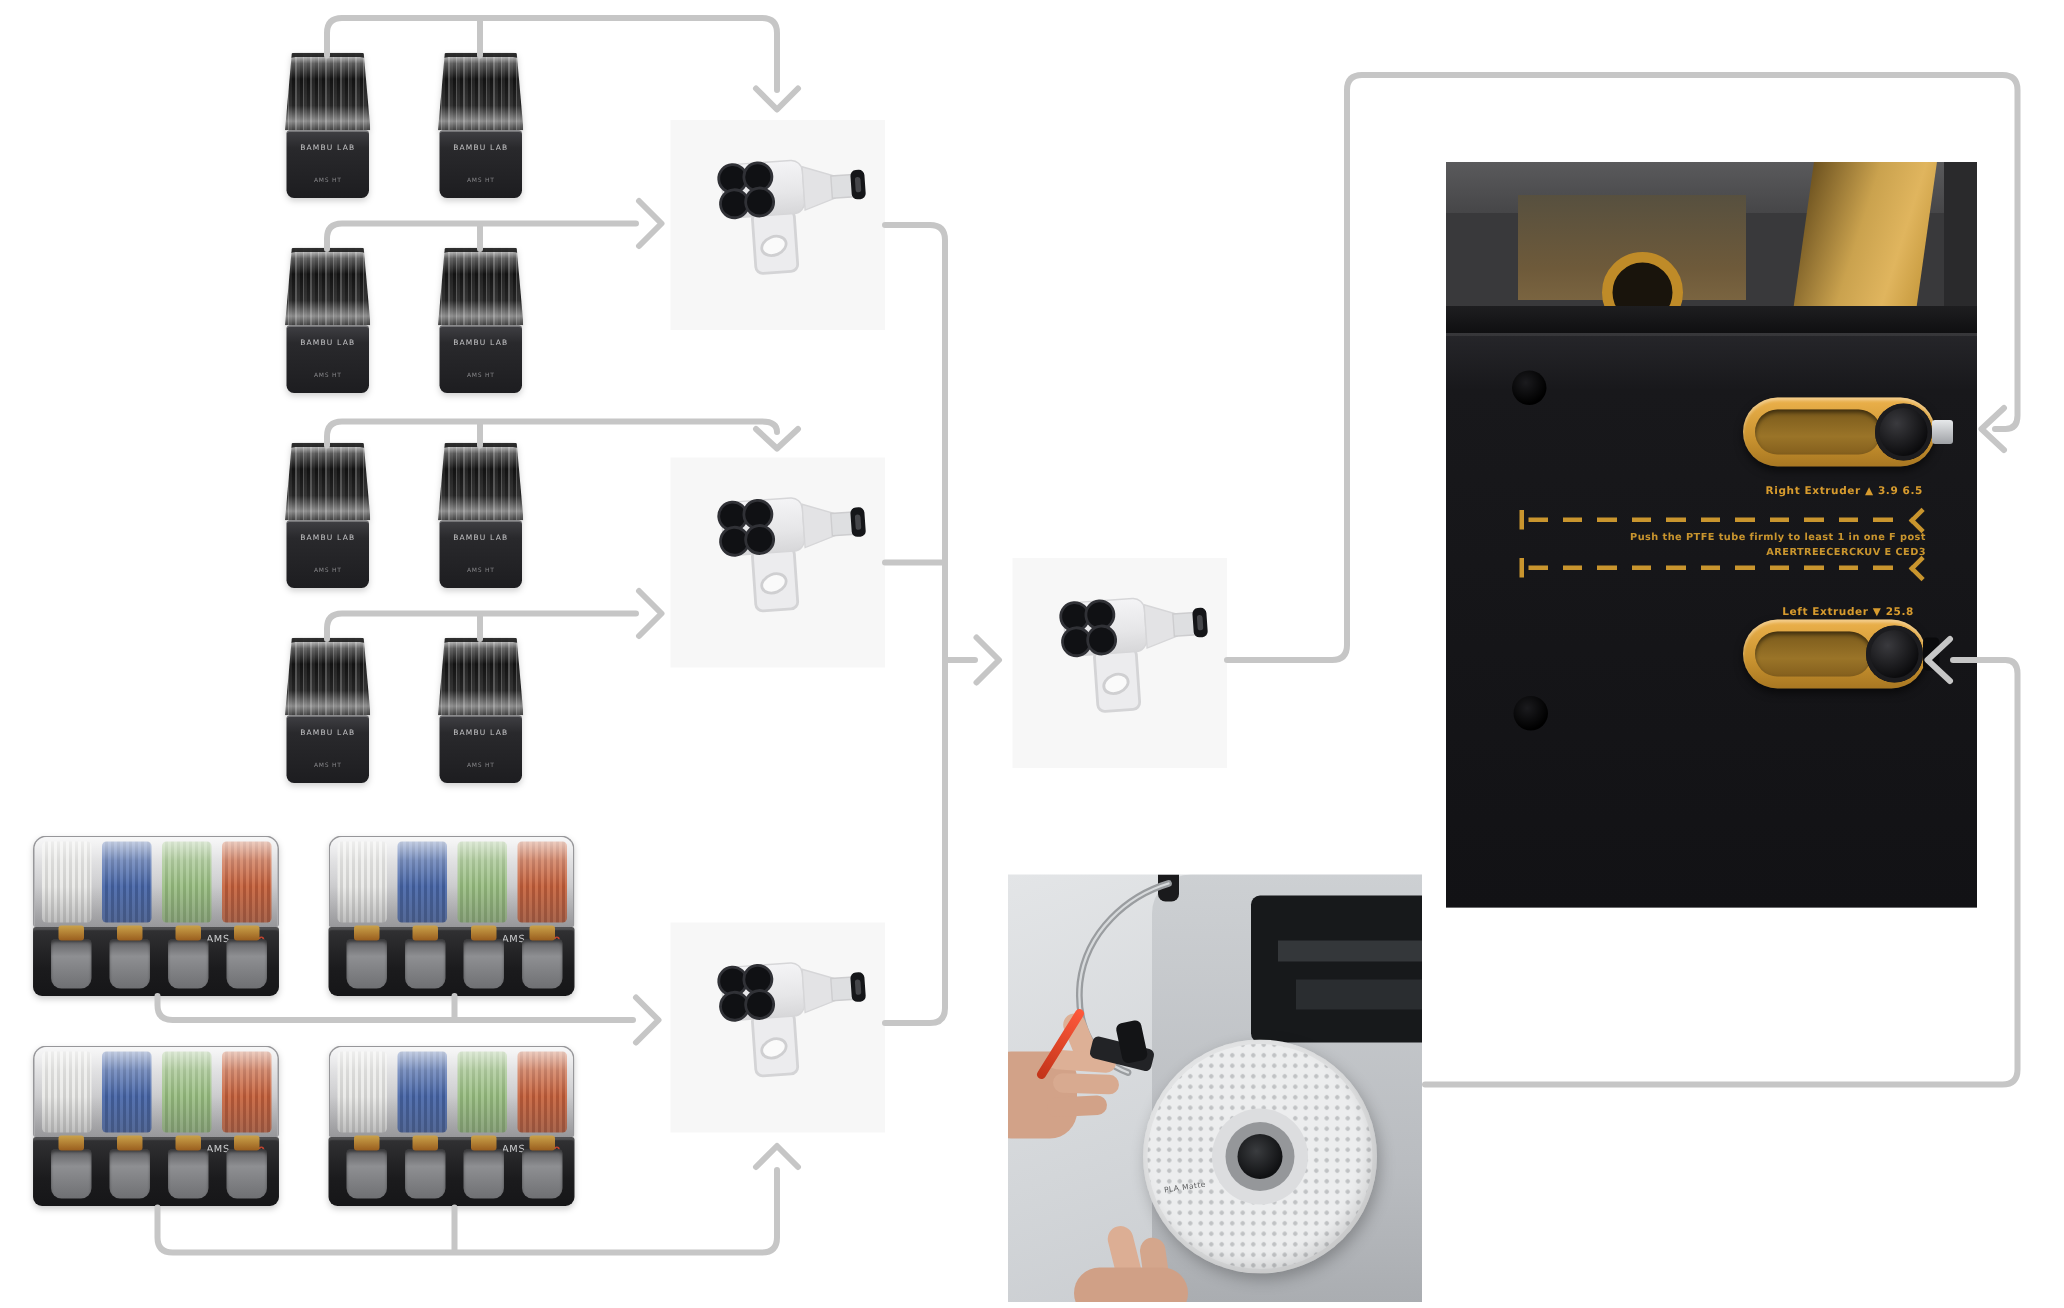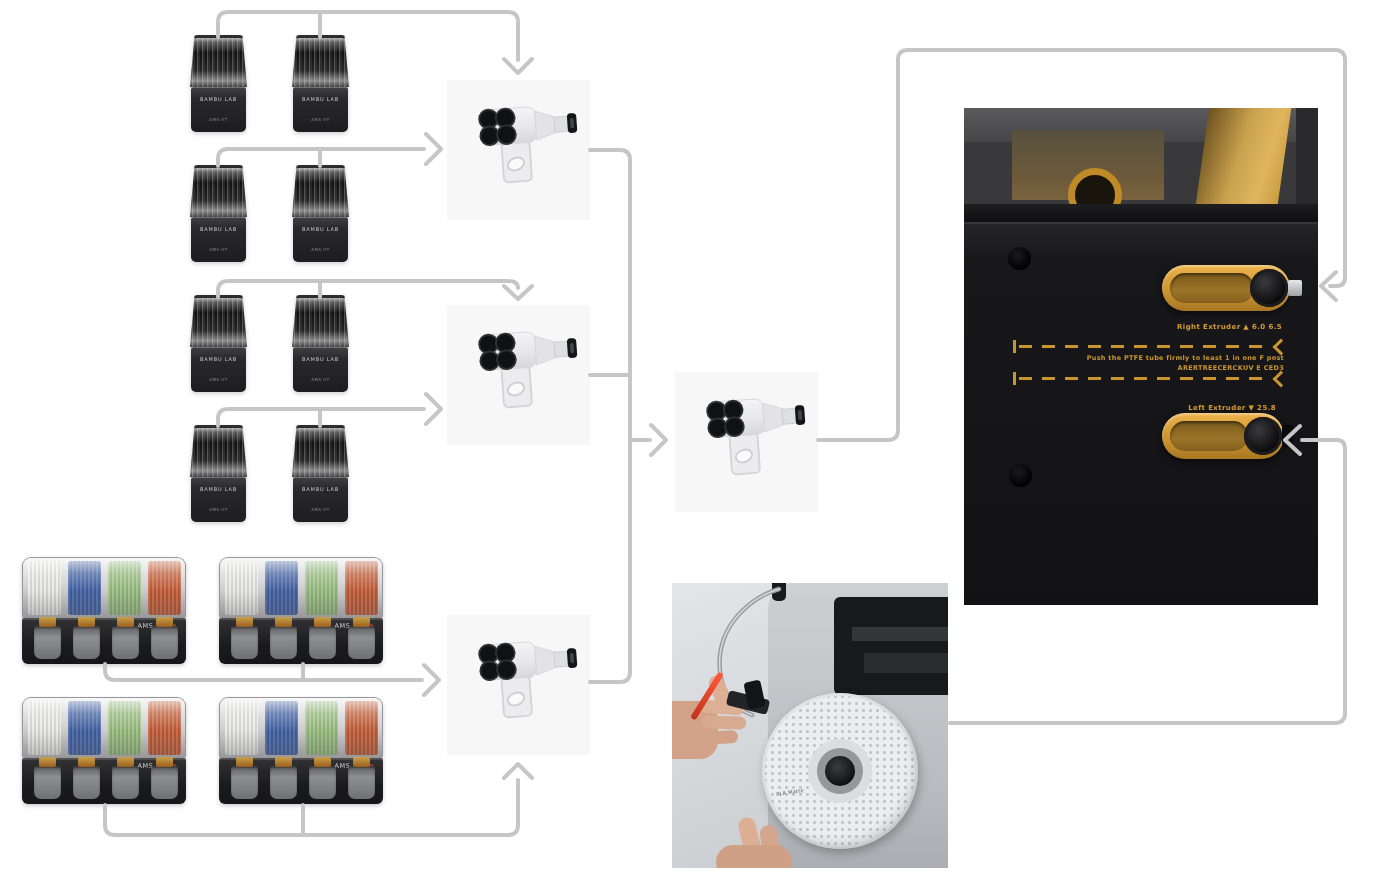--- a/index.html
+++ b/index.html
@@ -321,21 +321,21 @@
     </div>
     <div class="blackpanel"></div>
     <div class="hole" style="left:44px;top:139px"></div>
     <div class="hole" style="left:45px;top:356px"></div>
 
     <div class="port" style="left:198px;top:157px;width:128px">
       <div class="groove"></div>
       <div class="cap"></div>
       <div class="stub"></div>
     </div>
-    <div class="goldlabel" style="top:215px;right:36px">Right Extruder ▲ 6.0 6.5</div>
+    <div class="goldlabel" style="top:215px;right:36px">Right Extruder ▲ 3.9 6.5</div>
 
     <div class="dashline" style="top:232px">
       <span class="bar"></span>
       <span class="dash"></span>
       <span class="chev"></span>
     </div>
     <div class="goldnote" style="top:246px">Push the PTFE tube firmly to least 1 in one F post</div>
     <div class="goldnote" style="top:256px">ARERTREECERCKUV E CED3</div>
     <div class="dashline" style="top:264px">
       <span class="bar"></span>

